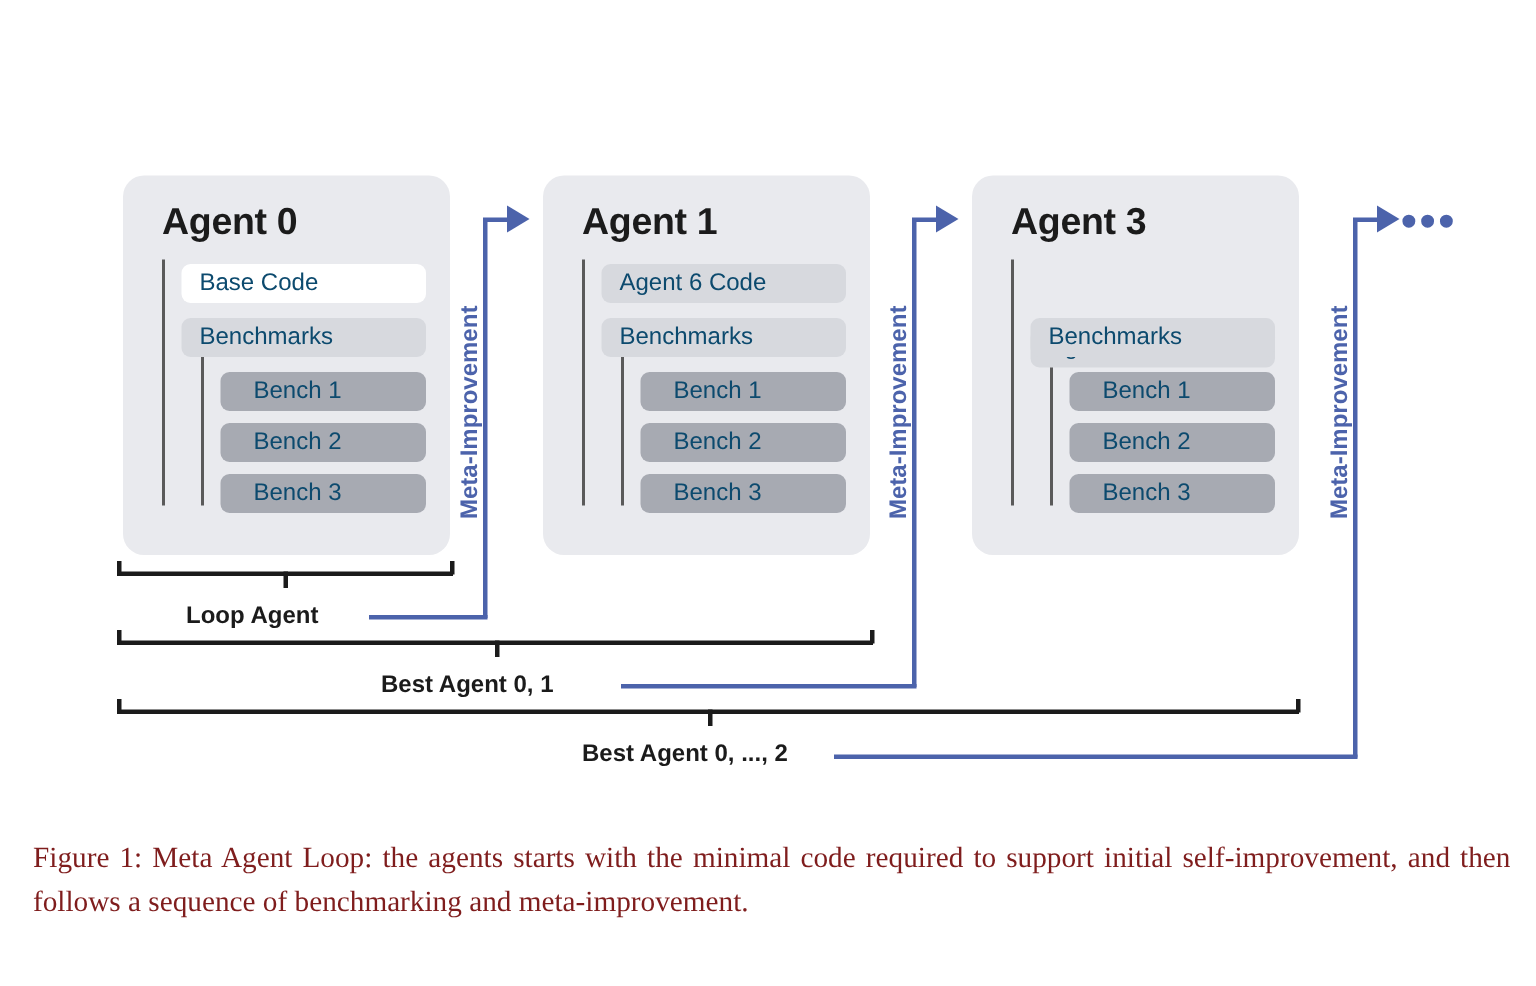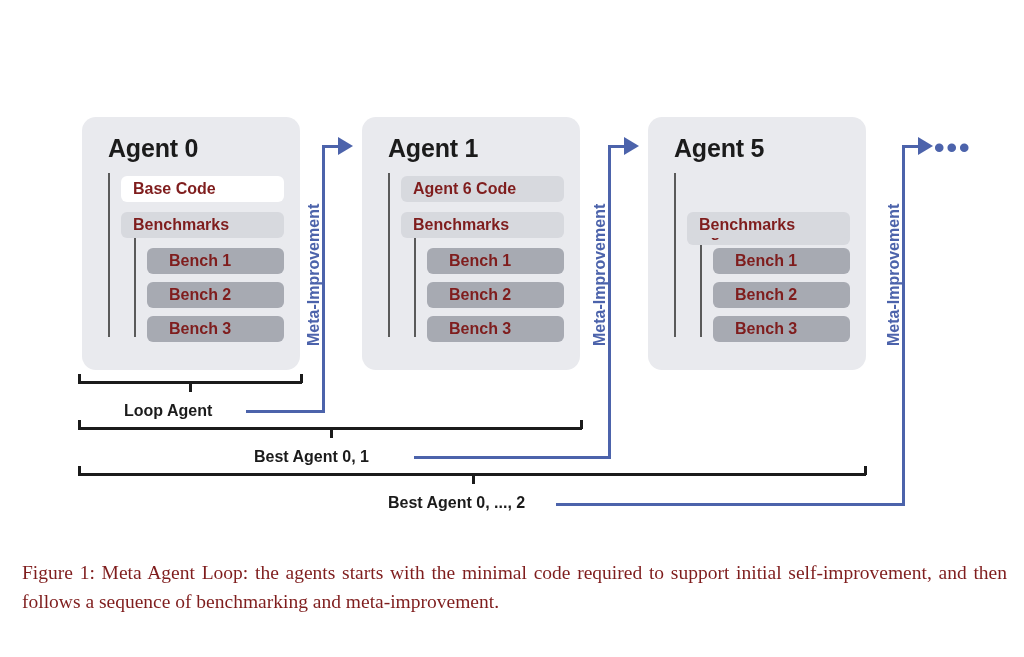--- a/index.html
+++ b/index.html
@@ -50,22 +50,22 @@
 
   .row-chip {
     position: absolute;
     height: 26px;
     border-radius: 6px;
     display: flex;
     align-items: center;
     box-sizing: border-box;
     padding-left: 12px;
     font-size: 16px;
-    font-weight: bold;
-    color: #7f1d1d;
+    font-weight: normal;
+    color: #0c4a6e;
     white-space: nowrap;
   }
   .chip-code-white { background: #ffffff; }
   .chip-code-gray  { background: #d7d9de; }
   .chip-benchmarks { background: #d7d9de; }
   .chip-bench      { background: #a7aab2; }
 
   
   .blue-seg {
     position: absolute;
@@ -157,21 +157,21 @@
 
     <div class="row-chip chip-code-gray" style="left:39px; top:59px; width:163px;">Agent 6 Code</div>
     <div class="row-chip chip-benchmarks" style="left:39px; top:95px; width:163px;">Benchmarks</div>
 
     <div class="row-chip chip-bench" style="left:65px; top:131px; width:137px; padding-left:22px;">Bench 1</div>
     <div class="row-chip chip-bench" style="left:65px; top:165px; width:137px; padding-left:22px;">Bench 2</div>
     <div class="row-chip chip-bench" style="left:65px; top:199px; width:137px; padding-left:22px;">Bench 3</div>
   </div>
 
   <div class="agent-card" style="left:648px; top:117px; width:218px; height:253px;">
-    <div class="agent-title">Agent 5</div>
+    <div class="agent-title">Agent 3</div>
 
     <div class="tree-line" style="left:26px; top:56px; height:164px;"></div>
     <div class="tree-line" style="left:52px; top:118px; height:102px;"></div>
 
     <div class="row-chip chip-code-gray" style="left:39px; top:59px; width:163px;margin-top:43px;">Agent 2 Code</div>
     <div class="row-chip chip-benchmarks" style="left:39px; top:95px; width:163px;">Benchmarks</div>
 
     <div class="row-chip chip-bench" style="left:65px; top:131px; width:137px; padding-left:22px;">Bench 1</div>
     <div class="row-chip chip-bench" style="left:65px; top:165px; width:137px; padding-left:22px;">Bench 2</div>
     <div class="row-chip chip-bench" style="left:65px; top:199px; width:137px; padding-left:22px;">Bench 3</div>

